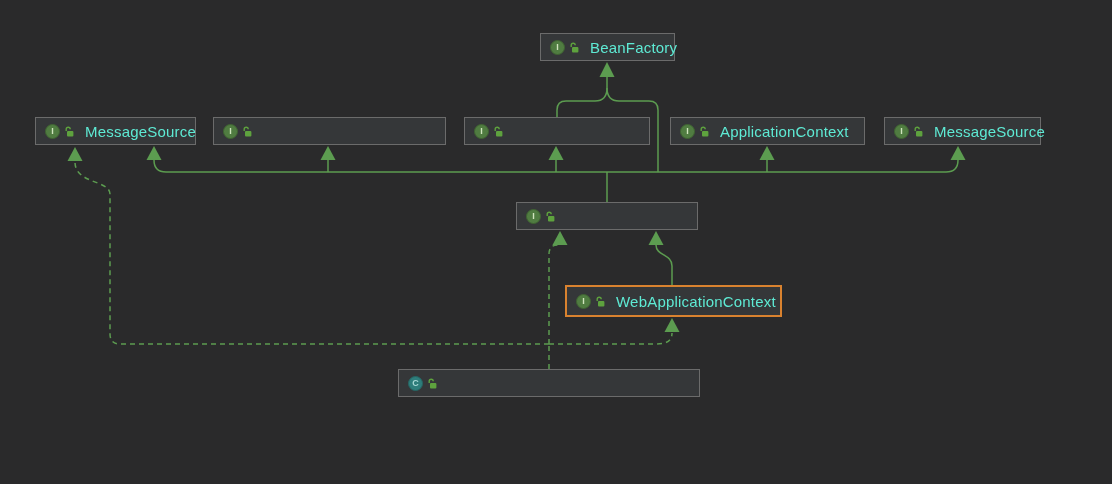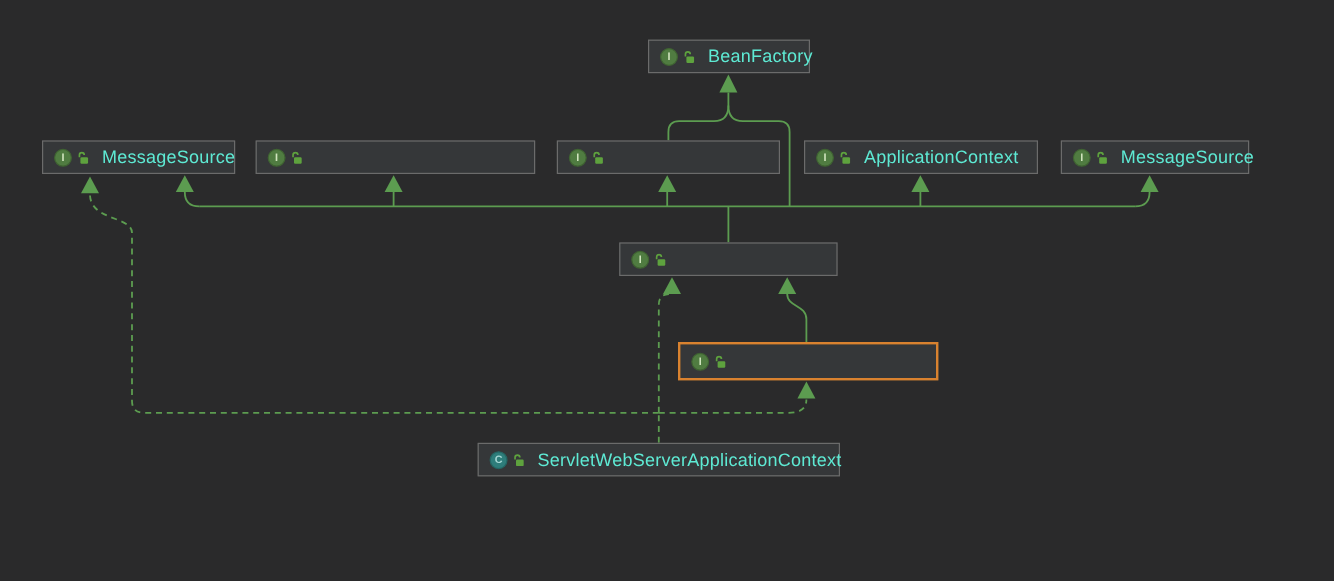--- a/index.html
+++ b/index.html
@@ -145,24 +145,24 @@
         <rect x="3" y="5" width="6.4" height="5.4" rx="1" fill="#5ea23e"></rect>
       </svg>
   </div>
 
   <div class="node selected" style="left:565px;top:285px;width:217px;">
     <span class="type-icon interface">I</span>
     <svg class="lock" width="10" height="11" viewBox="0 0 10 11">
         <path d="M2.2 5 V3.2 a2 2 0 0 1 4 0" stroke="#5ea23e" stroke-width="1.4" fill="none"></path>
         <rect x="3" y="5" width="6.4" height="5.4" rx="1" fill="#5ea23e"></rect>
       </svg>
+    <span class="label">WebApplicationContext</span>
   </div>
 
   <div class="node" style="left:398px;top:369px;width:302px;">
     <span class="type-icon class">C</span>
     <svg class="lock" width="10" height="11" viewBox="0 0 10 11">
         <path d="M2.2 5 V3.2 a2 2 0 0 1 4 0" stroke="#5ea23e" stroke-width="1.4" fill="none"></path>
         <rect x="3" y="5" width="6.4" height="5.4" rx="1" fill="#5ea23e"></rect>
       </svg>
-    <span class="label">ServletWebServerApplicationContext</span>
   </div>
 
 </div>
 
 </body></html>

